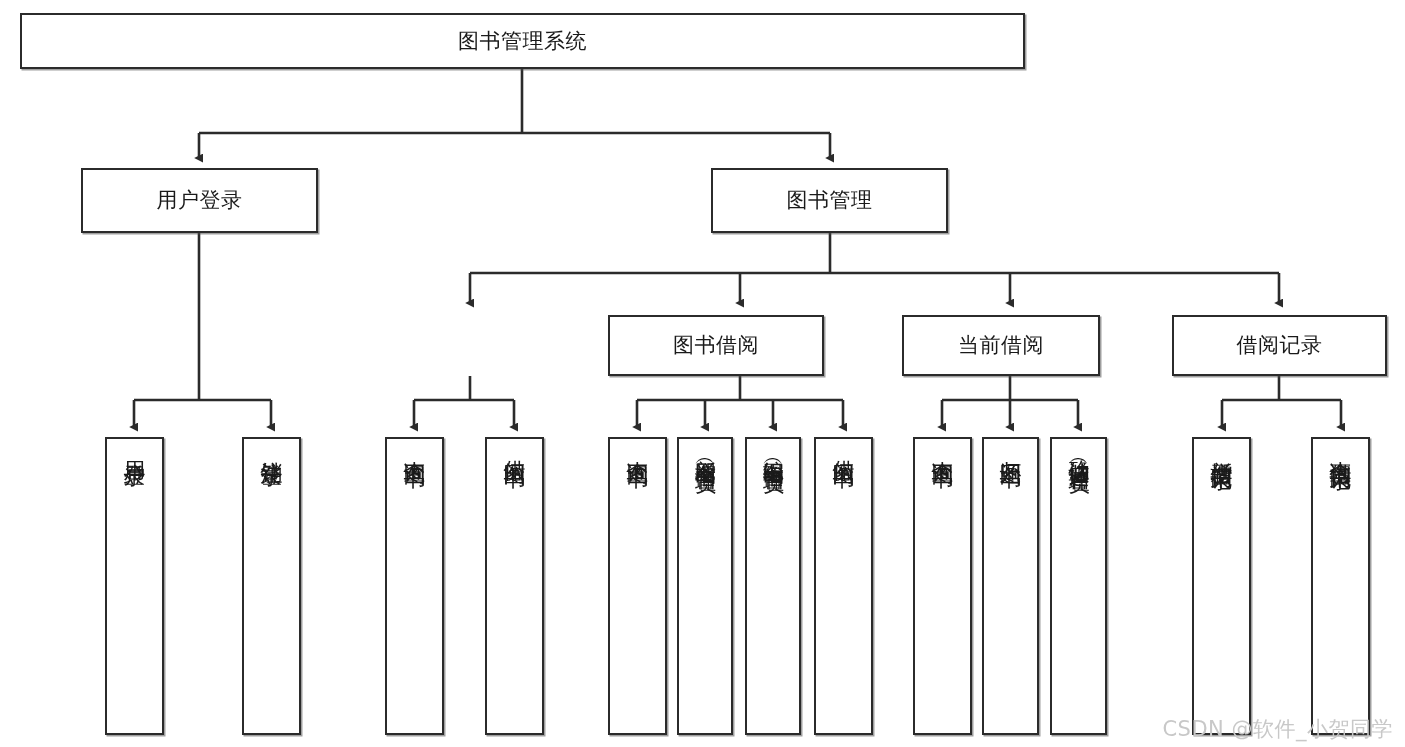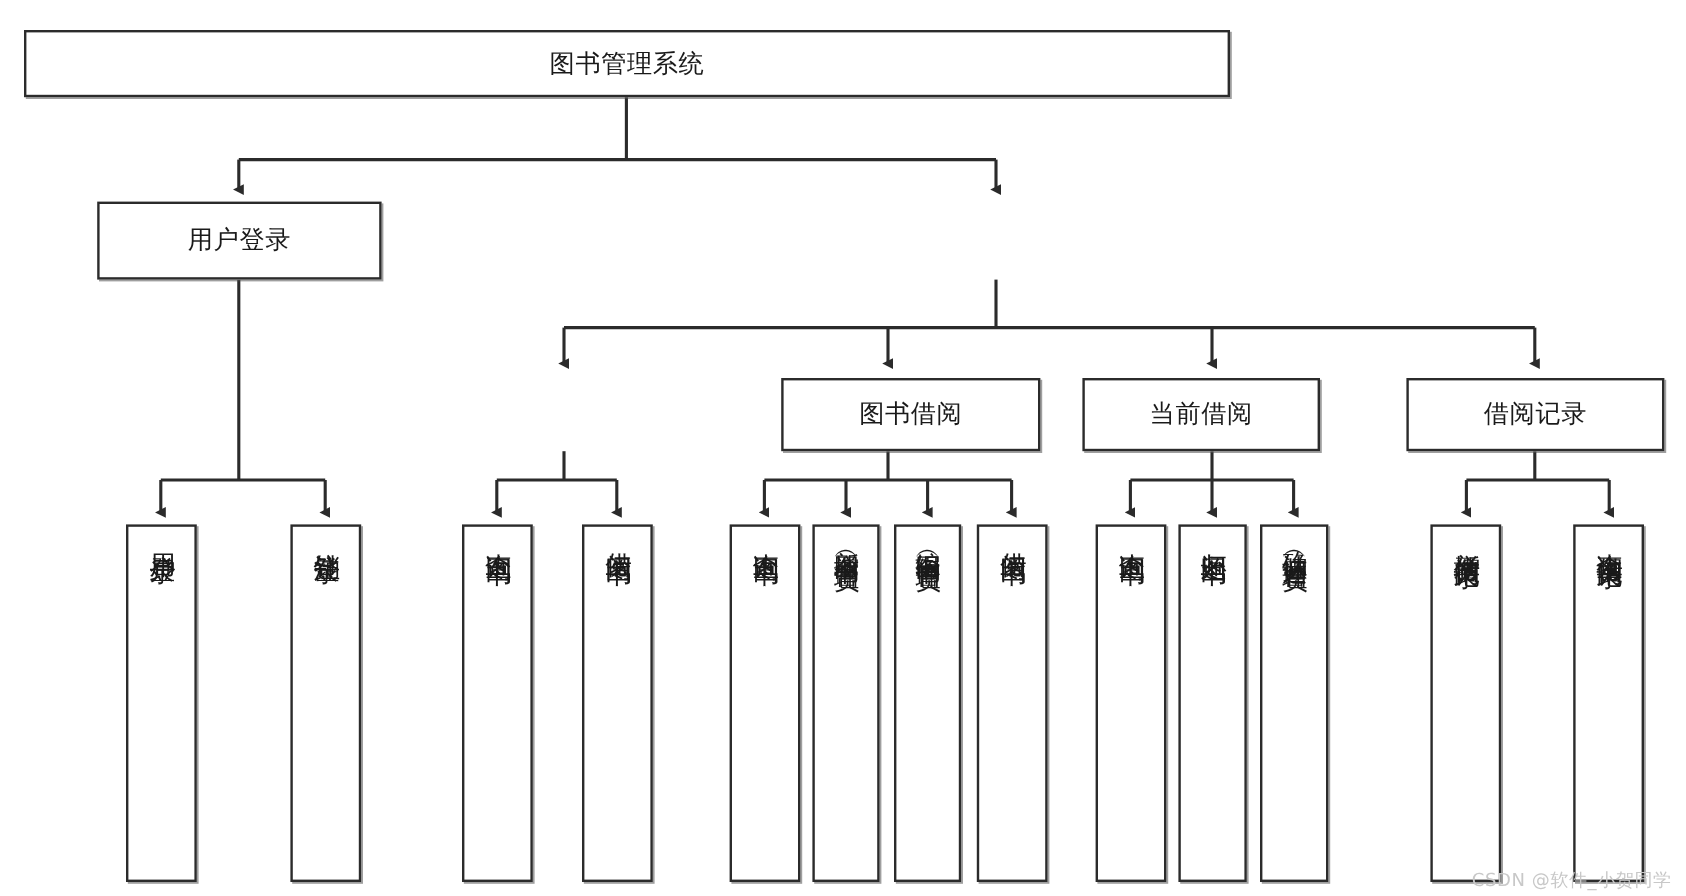--- a/index.html
+++ b/index.html
@@ -57,21 +57,21 @@
     letter-spacing: 2px;
     margin: 0 auto;
   }
   .node.vertical.lvl-mid .node-label {
     font-size: 21px;
   }
   .watermark {
     position: absolute;
     right: 12px;
     bottom: 4px;
-    font-size: 15px;
+    font-size: 21px;
     color: #c8c8c8;
     white-space: nowrap;
     letter-spacing: 0.5px;
   }
 </style>
 </head>
 <body>
 
 <div id="canvas">
 
@@ -136,29 +136,32 @@
 
     <g stroke="#2b2b2b" stroke-width="2.6" fill="none">
 
       <path d="M1279,376 L1279,400"></path>
       <path d="M1222,400 L1341,400"></path>
       <path d="M1222,400 L1222,427" marker-end="url(#arrow)"></path>
       <path d="M1341,400 L1341,427" marker-end="url(#arrow)"></path>
     </g>
   </svg>
 
-  <div class="node horizontal" style="left:20px; top:13px; width:1005px; height:56px;margin-top:12px;">
+  <div class="node horizontal" style="left:20px; top:13px; width:1005px; height:56px;">
     <span class="node-label">图书管理系统</span>
   </div>
 
   <div class="node horizontal" style="left:81px; top:168px; width:237px; height:65px;">
     <span class="node-label">用户登录</span>
   </div>
-
-  <div class="node horizontal" style="left:651px; top:315px; width:216px; height:61px;">
+  <div class="node horizontal" style="left:711px; top:168px; width:237px; height:65px;">
+    <span class="node-label">图书管理</span>
+  </div>
+
+  <div class="node horizontal" style="left:608px; top:315px; width:216px; height:61px;">
     <span class="node-label">图书借阅</span>
   </div>
   <div class="node horizontal" style="left:902px; top:315px; width:198px; height:61px;">
     <span class="node-label">当前借阅</span>
   </div>
   <div class="node horizontal" style="left:1172px; top:315px; width:215px; height:61px;">
     <span class="node-label">借阅记录</span>
   </div>
 
   <div class="node vertical" style="left:105px; top:437px; width:59px; height:298px;">

